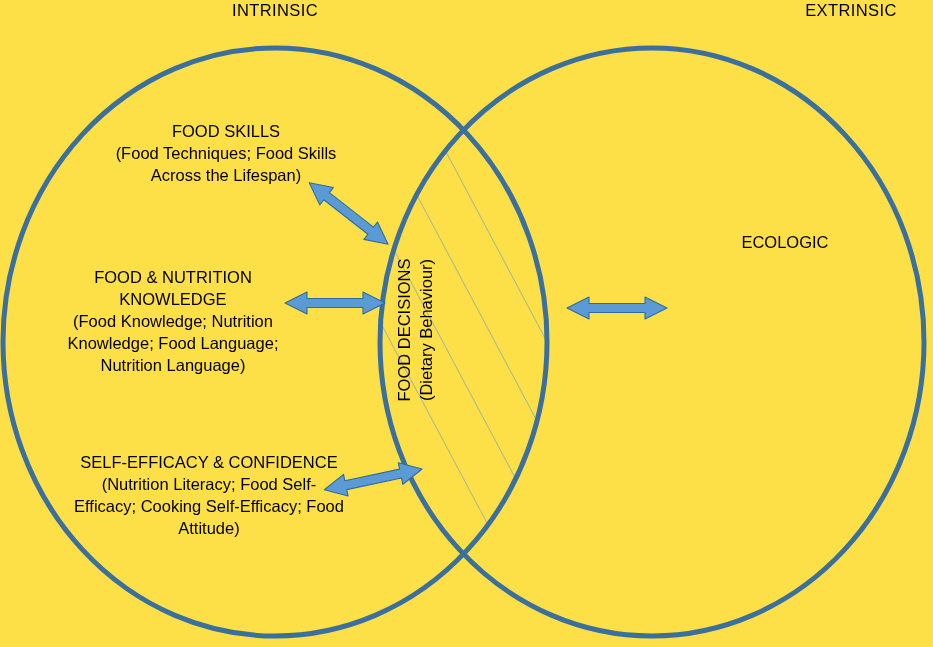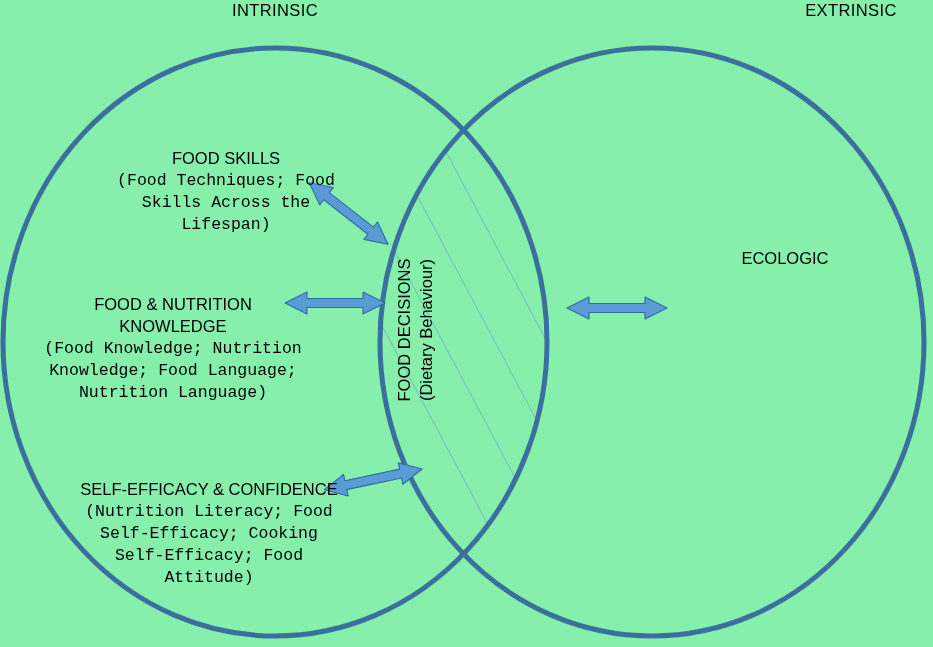--- a/index.html
+++ b/index.html
@@ -8,21 +8,21 @@
     background: #ffffff;
   }
   body {
     font-family: "Liberation Sans", sans-serif;
     color: #000000;
   }
   #stage {
     position: relative;
     width: 933px;
     height: 647px;
-    background: #86efac;
+    background: #fde047;
     overflow: hidden;
   }
   svg.diagram {
     position: absolute;
     left: 0;
     top: 0;
     width: 933px;
     height: 647px;
   }
   .hdr {
@@ -36,27 +36,27 @@
   #hdr-intrinsic { left: 0; width: 550px; top: 1px; }
   #hdr-extrinsic { left: 386px; width: 930px; top: 1px; }
 
   .txtblock {
     position: absolute;
     text-align: center;
     font-size: 16.5px;
     line-height: 1.33;
     color: #000;
   }
-  .txtblock .ttl { display: block; margin-top: 27px; }
-  .txtblock .sub { display: block; font-family: Liberation Mono, monospace; }
+  .txtblock .ttl { display: block; }
+  .txtblock .sub { display: block; }
 
   #blk-food-skills   { left: 96px;  top: 121px; width: 260px; }
   #blk-food-know     { left: 42px;  top: 267px; width: 262px; }
   #blk-self-eff      { left: 72px;  top: 452px; width: 274px; }
-  #blk-ecologic      { left: 668px; top: 221px; width: 234px; }
+  #blk-ecologic      { left: 668px; top: 232px; width: 234px; }
 
   #blk-center {
     position: absolute;
     left: 394px;
     top: 230px;
     width: 200px;
     height: 200px;
     transform: rotate(-90deg);
     transform-origin: 100px 100px;
     text-align: center;

